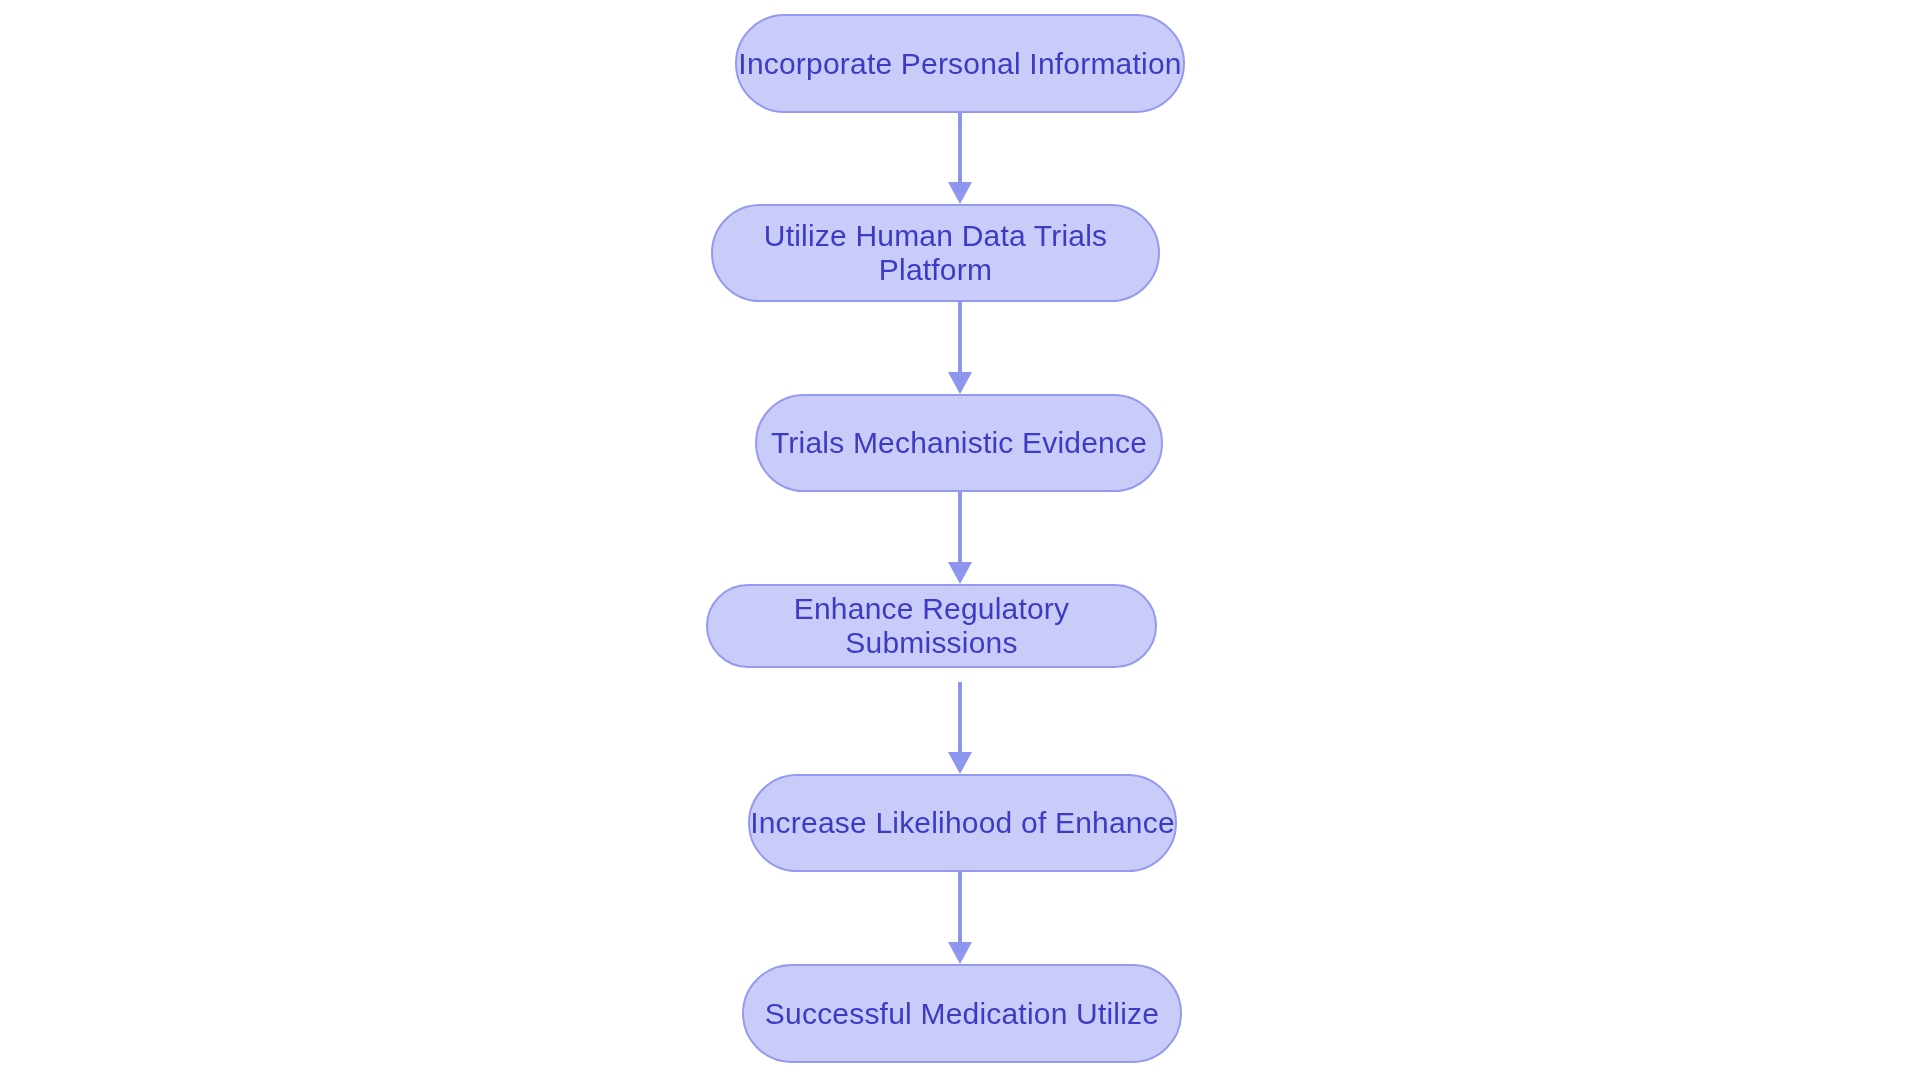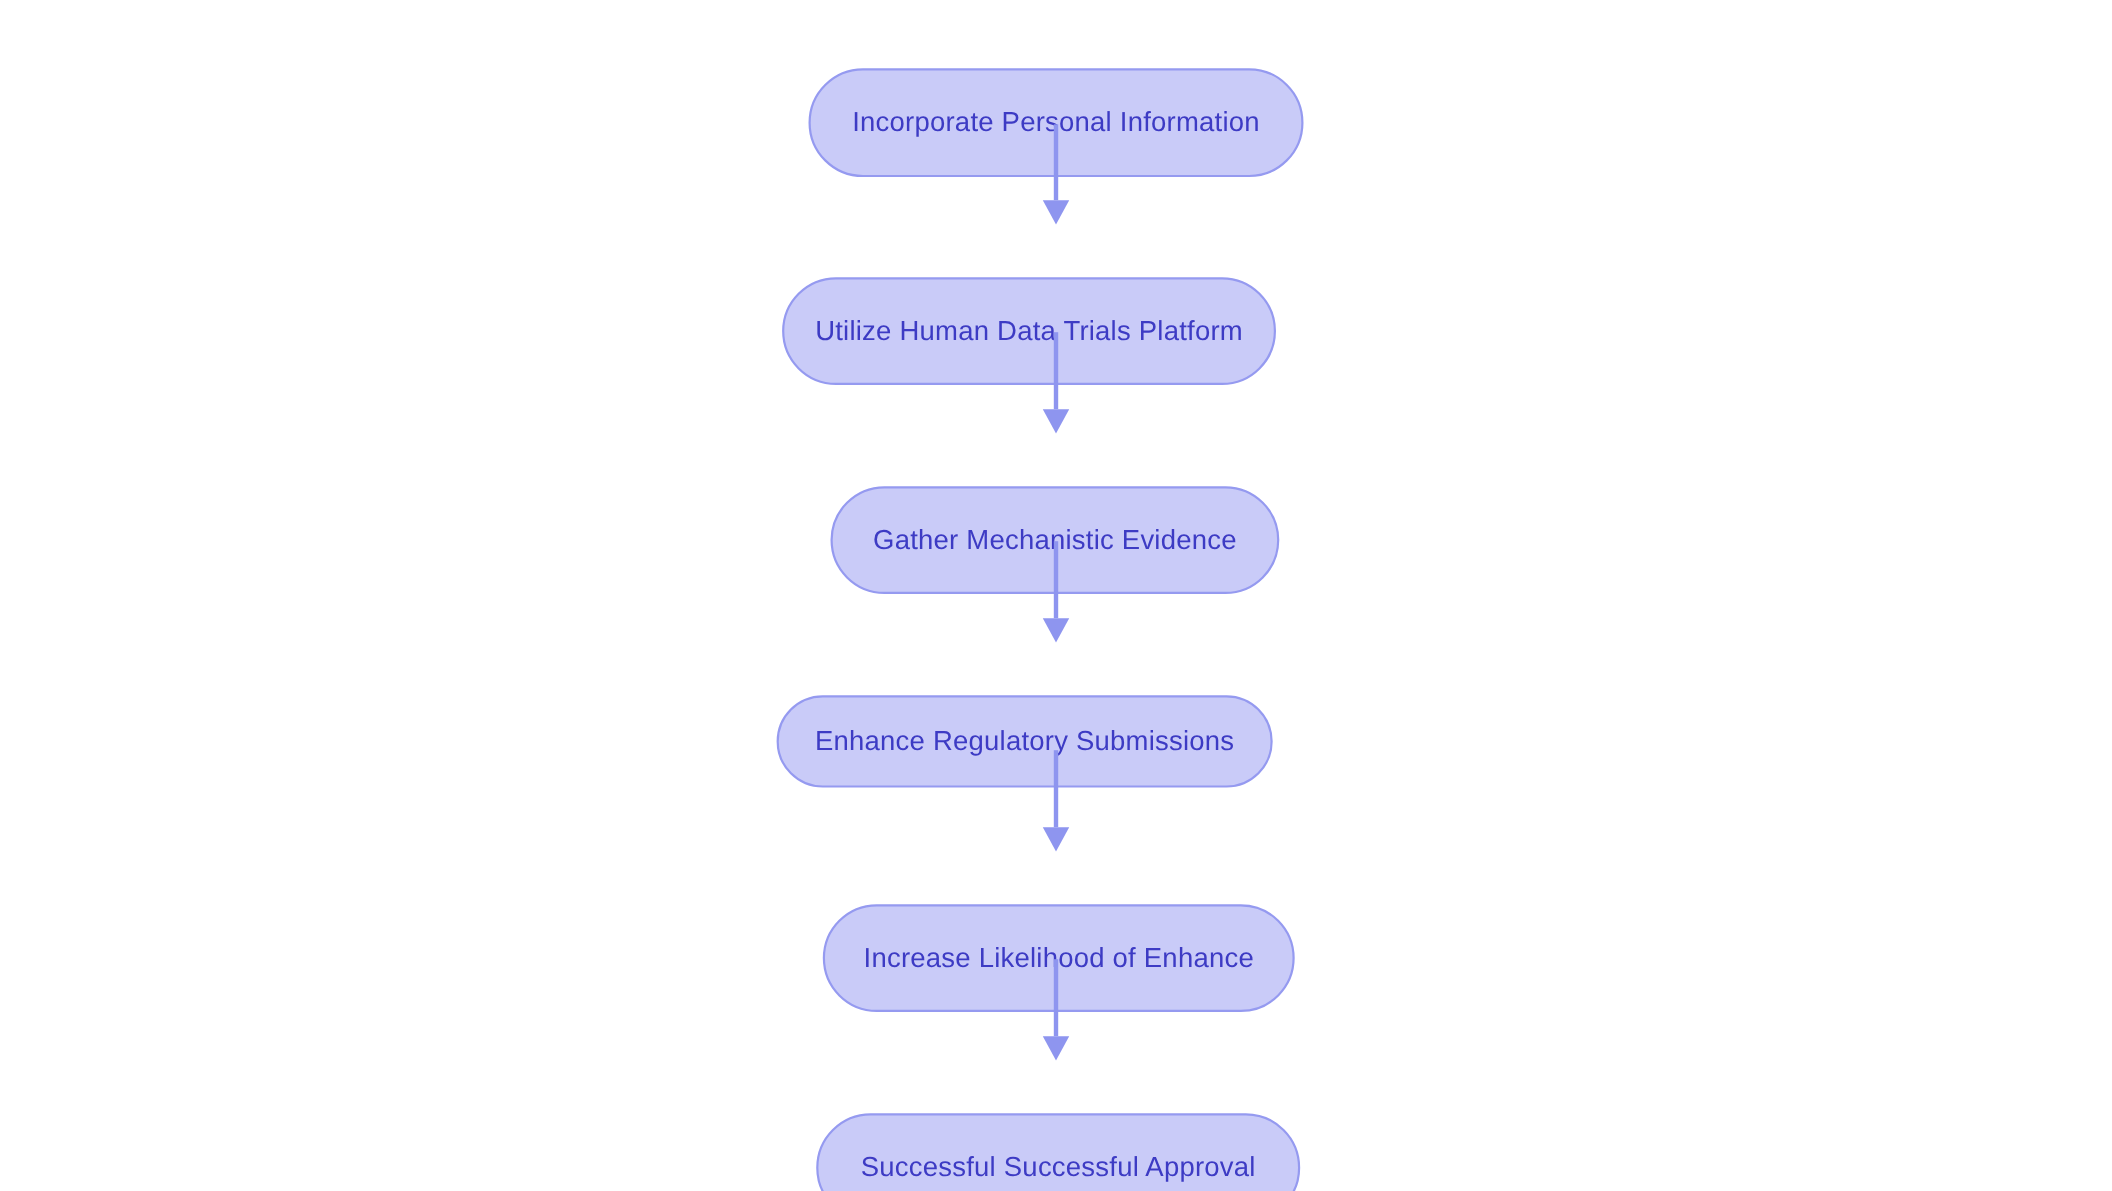--- a/index.html
+++ b/index.html
@@ -23,24 +23,23 @@
   }
   .node {
     position: absolute;
     display: flex;
     align-items: center;
     justify-content: center;
     background: var(--node-fill);
     border: 2px solid var(--node-border);
     border-radius: 50px;
     color: var(--node-text);
-    font-size: 25px;
+    font-size: 30px;
     letter-spacing: 0.2px;
     text-align: center;
-    margin-top: 48px;
   }
   .n1 { left: 735px; top: 14px;  width: 450px; height: 99px; }
   .n2 { left: 711px; top: 204px; width: 449px; height: 98px; }
   .n3 { left: 755px; top: 394px; width: 408px; height: 98px; }
   .n4 { left: 706px; top: 584px; width: 451px; height: 84px; }
   .n5 { left: 748px; top: 774px; width: 429px; height: 98px; }
   .n6 { left: 742px; top: 964px; width: 440px; height: 99px; }
   .arrow {
     position: absolute;
     left: 948px;
@@ -83,21 +82,21 @@
   <div class="node n2">
     <span>Utilize Human Data Trials Platform</span>
   </div>
 
   <div class="arrow a2">
     <div class="line"></div>
     <div class="head"></div>
   </div>
 
   <div class="node n3">
-    <span>Gather Mechanistic Evidence</span>
+    <span>Trials Mechanistic Evidence</span>
   </div>
 
   <div class="arrow a3">
     <div class="line"></div>
     <div class="head"></div>
   </div>
 
   <div class="node n4">
     <span>Enhance Regulatory Submissions</span>
   </div>
@@ -110,16 +109,16 @@
   <div class="node n5">
     <span>Increase Likelihood of Enhance</span>
   </div>
 
   <div class="arrow a5">
     <div class="line"></div>
     <div class="head"></div>
   </div>
 
   <div class="node n6">
-    <span>Successful Successful Approval</span>
+    <span>Successful Medication Utilize</span>
   </div>
 
 </div>
 
 </body></html>

